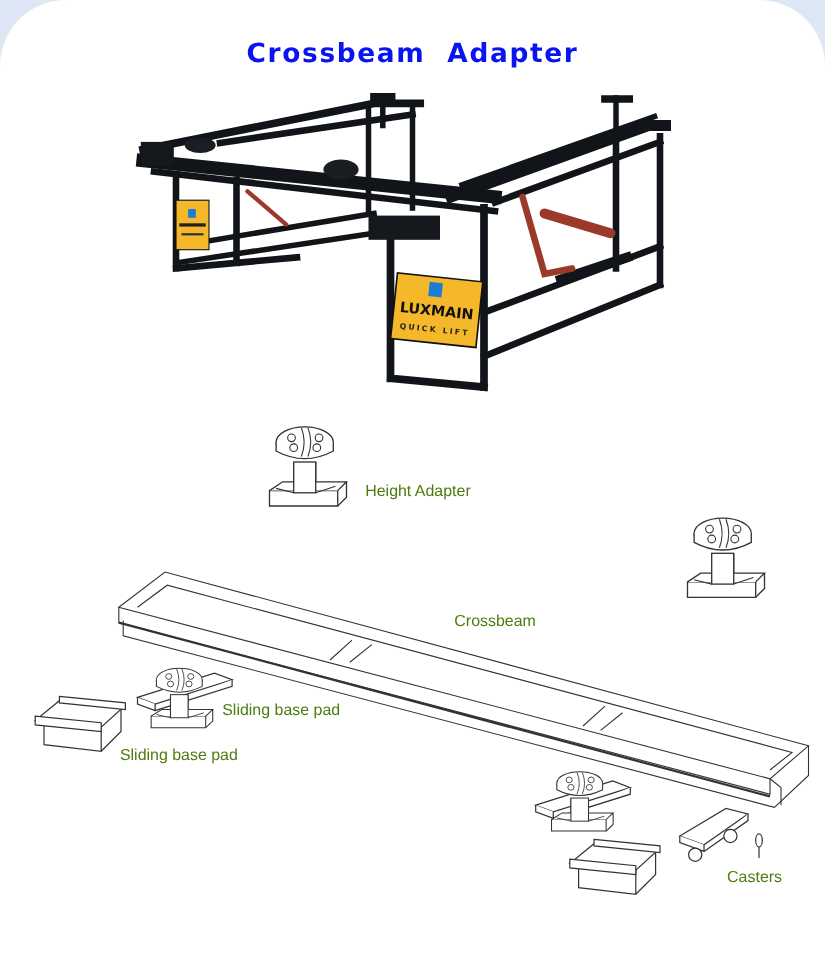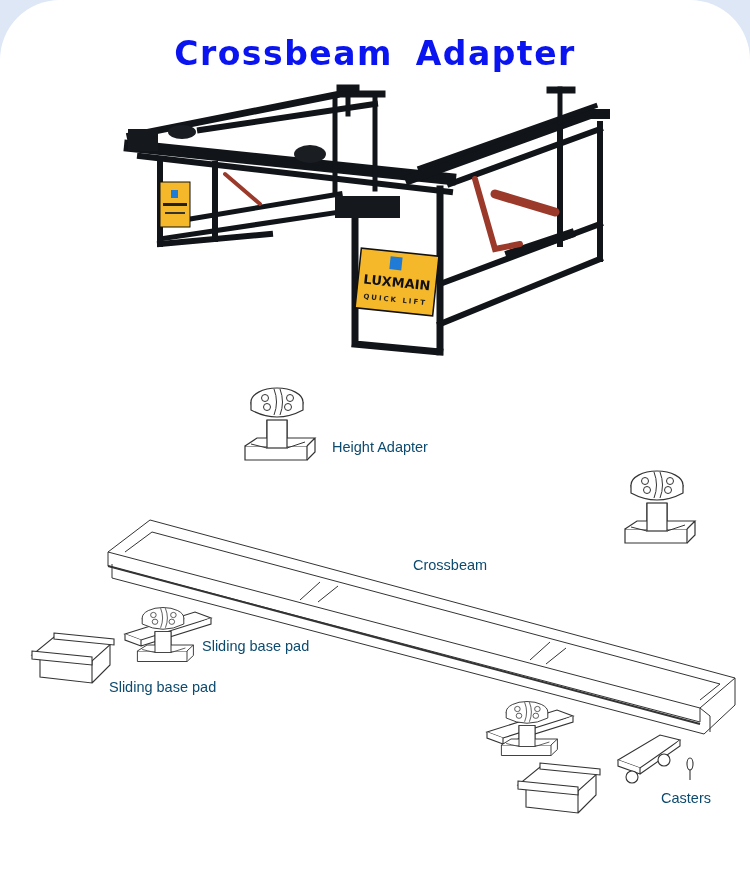--- a/index.html
+++ b/index.html
@@ -1,21 +1,21 @@
 <!DOCTYPE html>
 <html><head>
 <meta charset="utf-8">
 <style>
   html, body { margin: 0; padding: 0; }
   body { width: 750px; height: 871px; background: #dde7f5; position: relative; overflow: hidden; font-family: "Liberation Sans", sans-serif; }
   .card { position: absolute; left: 0; top: 0; width: 750px; height: 871px; background: #ffffff; border-radius: 60px 60px 0 0; overflow: hidden; }
-  .title { position: absolute; left: 0; width: 750px; top: 34px; text-align: center; font-family: "DejaVu Sans", sans-serif; font-weight: bold; font-size: 33px; color: #0a14f0; letter-spacing: 1.5px; word-spacing: 10px; }
+  .title { position: absolute; left: 0; width: 750px; top: 34px; text-align: center; font-family: "DejaVu Sans", sans-serif; font-weight: bold; font-size: 24px; color: #0a14f0; letter-spacing: 1.5px; word-spacing: 10px; }
   .photo { position: absolute; left: 120px; top: 84px; width: 500px; height: 275px; }
   .drawing { position: absolute; left: 0; top: 370px; width: 750px; height: 460px; }
-  .label { position: absolute; font-family: "Liberation Sans", sans-serif; font-size: 14.5px; color: #0c4a6e; white-space: nowrap; }
+  .label { position: absolute; font-family: "Liberation Sans", sans-serif; font-size: 14.5px; color: #4d7c0f; white-space: nowrap; }
   .sign-text { font-family: "DejaVu Sans", sans-serif; font-weight: bold; }
 </style>
 </head>
 <body>
 
 <div class="card">
 
   <div class="title">Crossbeam Adapter</div>
 
   <svg class="photo" viewBox="0 0 500 275" xmlns="http://www.w3.org/2000/svg">

